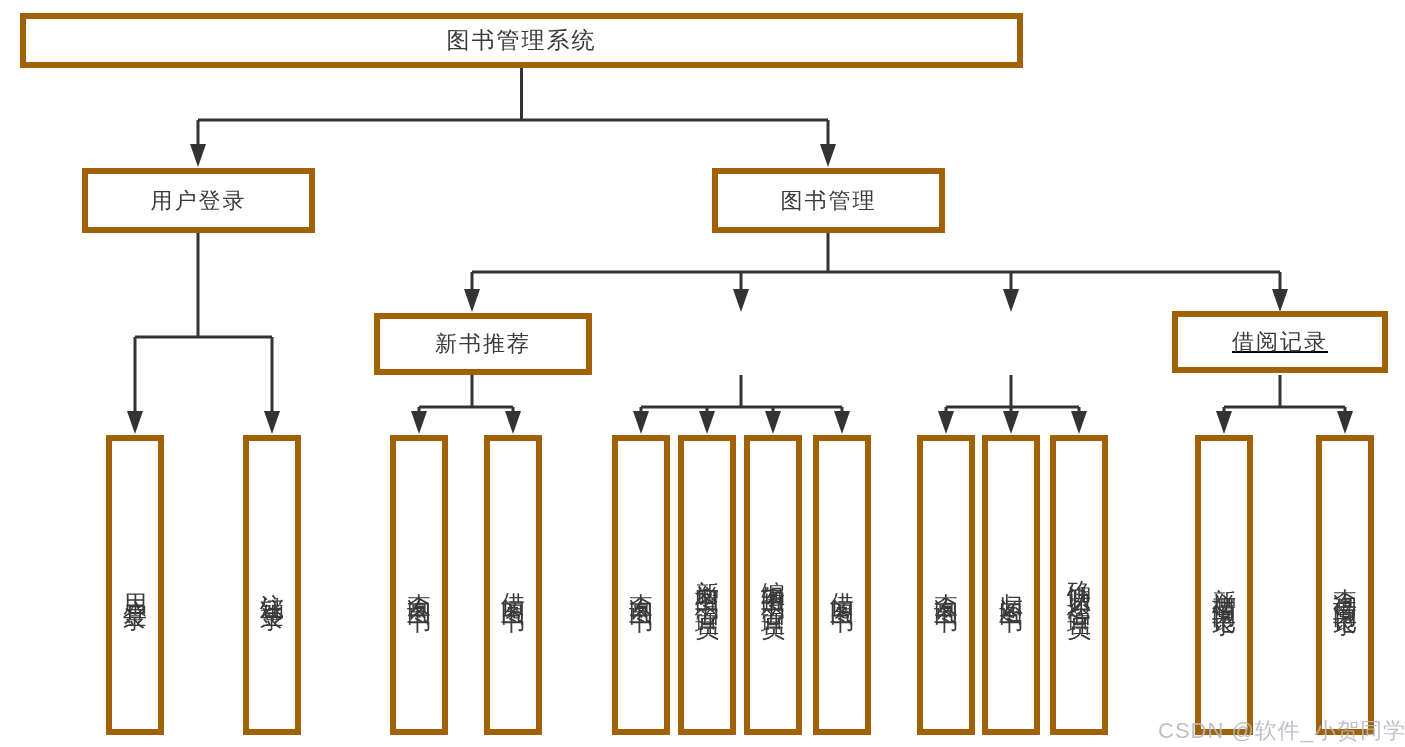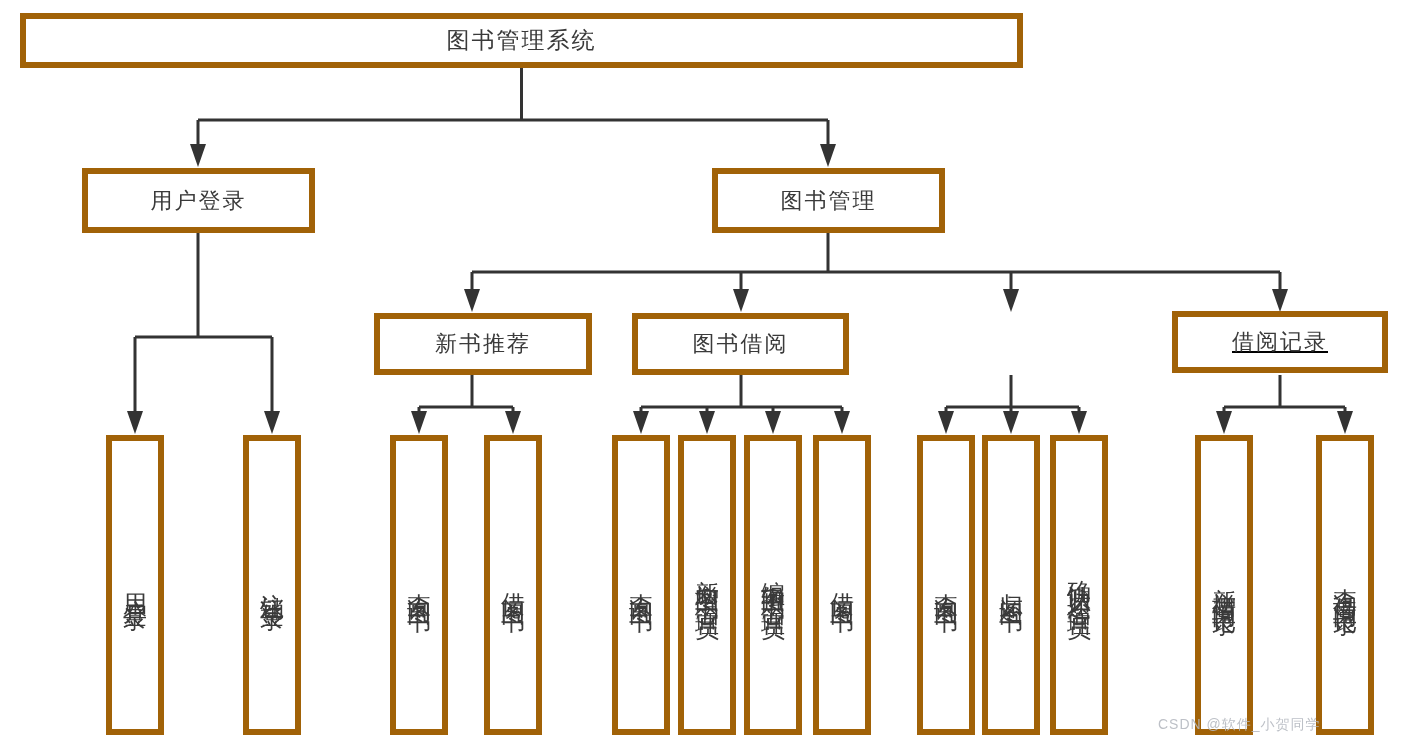--- a/index.html
+++ b/index.html
@@ -37,21 +37,21 @@
     text-orientation: mixed;
     font-size: 24px;
     letter-spacing: 0.22em;
     color: #3a3a3a;
     line-height: 1;
   }
   .watermark {
     position: absolute;
     left: 1158px;
     top: 716px;
-    font-size: 14px;
+    font-size: 22px;
     letter-spacing: 1px;
     color: #b6bac1;
     white-space: nowrap;
     opacity: 0.9;
   }
 </style>
 </head>
 <body>
 
 <div class="canvas">
@@ -113,23 +113,20 @@
   <div class="box h" style="left:82px; top:168px; width:233px; height:65px;">
     <span>用户登录</span>
   </div>
   <div class="box h" style="left:712px; top:168px; width:233px; height:65px;">
     <span>图书管理</span>
   </div>
 
   <div class="box h" style="left:363px; top:313px; width:218px; height:62px;margin-left:11px;">
     <span>新书推荐</span>
   </div>
-  <div class="box h" style="left:632px; top:313px; width:217px; height:62px;">
-    <span>图书借阅</span>
-  </div>
   <div class="box h" style="left:1172px; top:311px; width:216px; height:62px;text-decoration:underline;">
     <span>借阅记录</span>
   </div>
 
   <div class="box v" style="left:106px; top:435px; width:58px; height:300px;">
     <span>用户登录</span>
   </div>
   <div class="box v" style="left:243px; top:435px; width:58px; height:300px;">
     <span>注销登录</span>
   </div>

